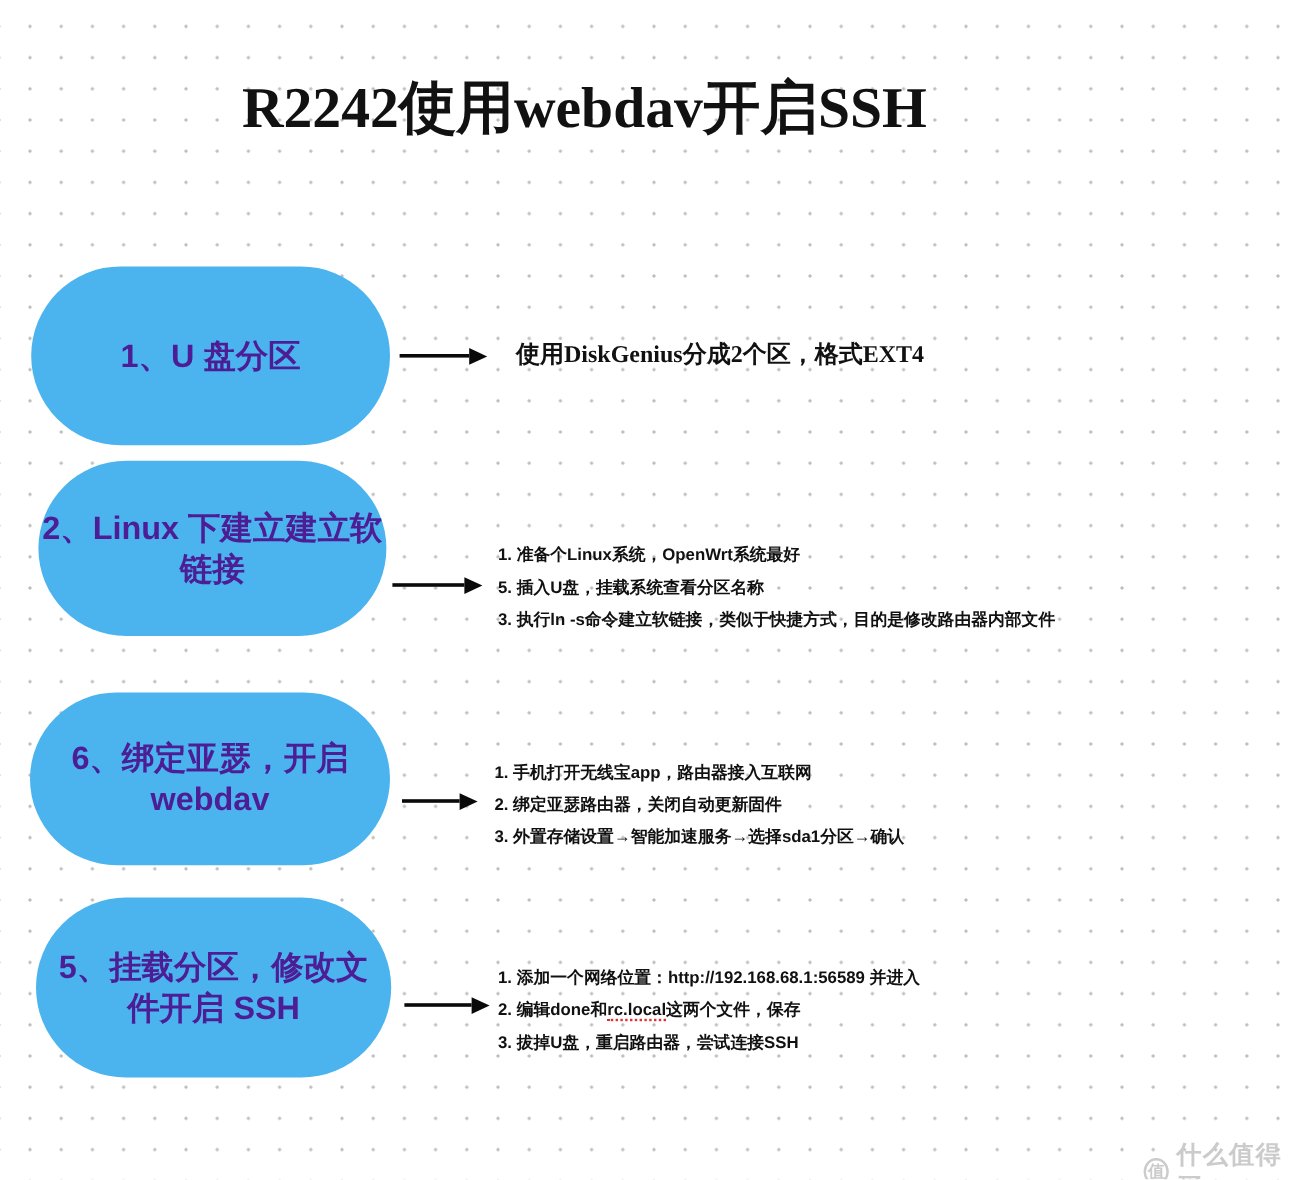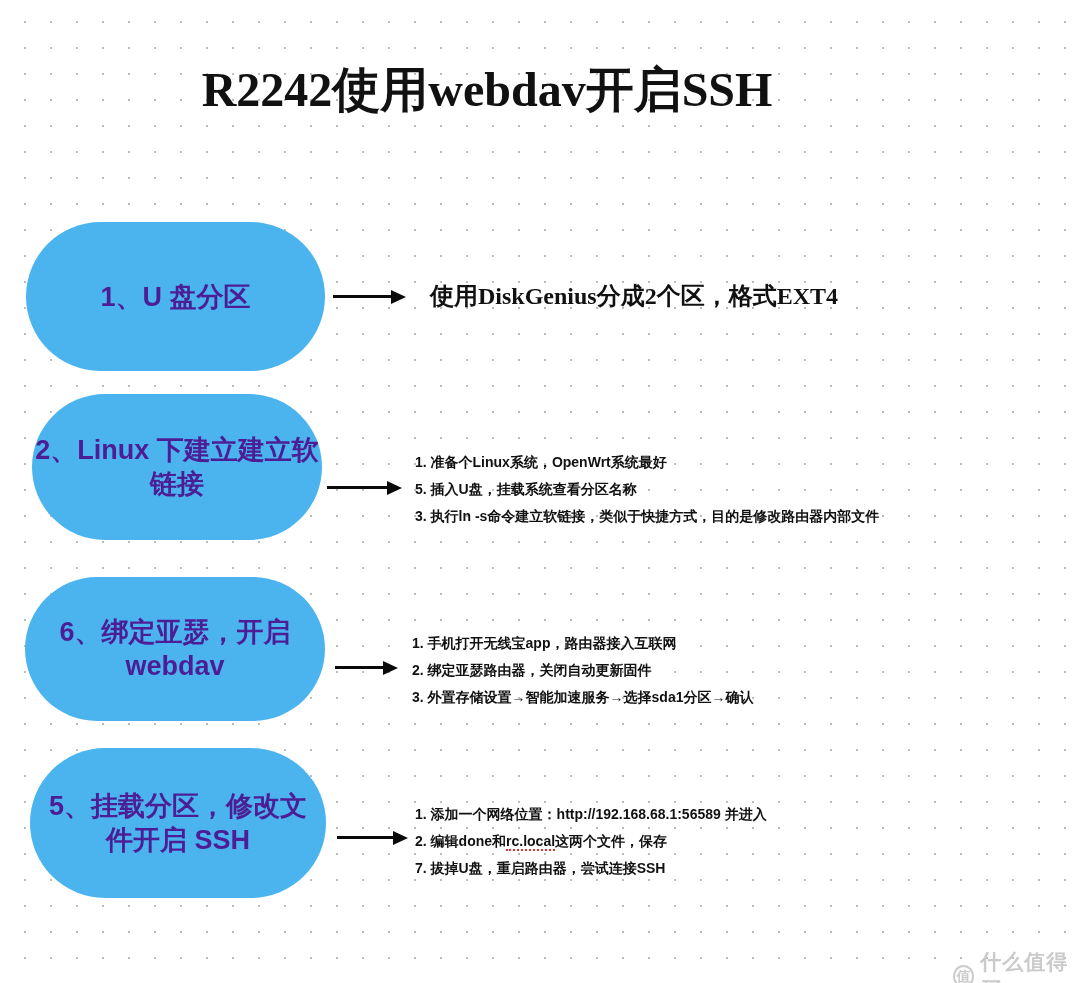--- a/index.html
+++ b/index.html
@@ -37,21 +37,21 @@
     flex-direction: column;
     align-items: center;
     justify-content: center;
     text-align: center;
     font-weight: 700;
     font-size: 27px;
     line-height: 34px;
     color: #4c1d95;
   }
   .node1 { left: 26px;  top: 222px; width: 299px; height: 149px; }
-  .node2 { left: 32px;  top: 394px; width: 290px; height: 146px; }
+  .node2 { left: 32px;  top: 384px; width: 290px; height: 146px; }
   .node3 { left: 25px;  top: 577px; width: 300px; height: 144px; }
   .node4 { left: 30px;  top: 748px; width: 296px; height: 150px; }
 
   .arrow {
     position: absolute;
     height: 3px;
     background: #0a0a0a;
   }
   .arrow::after {
     content: "";
@@ -73,21 +73,21 @@
     position: absolute;
     font-weight: 700;
     font-size: 14px;
     line-height: 27px;
     color: #111111;
     white-space: nowrap;
   }
   .notes1 {
     left: 430px; top: 284px;
     font-family: "Liberation Serif", "DejaVu Serif", serif;
-    font-size: 24px; line-height: 25px;
+    font-size: 20px; line-height: 25px;
   }
   .notes2 { left: 415px; top: 449px; }
   .notes3 { left: 412px; top: 630px; }
   .notes4 { left: 415px; top: 801px; }
 
   .seg-url {
     text-decoration-thickness: 2px;
     text-underline-offset: 3px;
     color: #111111;
     cursor: pointer;
@@ -160,21 +160,21 @@
   </div>
 
   <div class="node node4">
     <div>5、挂载分区，修改文</div>
     <div>件开启 SSH</div>
   </div>
   <div class="arrow arrow4"></div>
   <div class="notes notes4">
     <div><span>1. 添加一个网络位置：</span><span class="seg-url">http://192.168.68.1:56589</span><span> 并进入</span></div>
     <div><span>2. 编辑</span><span>done</span><span>和</span><span class="seg-spell">rc.local</span><span>这两个文件，保存</span></div>
-    <div>7. 拔掉U盘，重启路由器，尝试连接SSH</div>
+    <div>3. 拔掉U盘，重启路由器，尝试连接SSH</div>
   </div>
 
   <div class="watermark">
     <span class="wm-badge">值</span>
     <span class="wm-text">什么值得买</span>
   </div>
 
 </div>
 
 </body></html>

